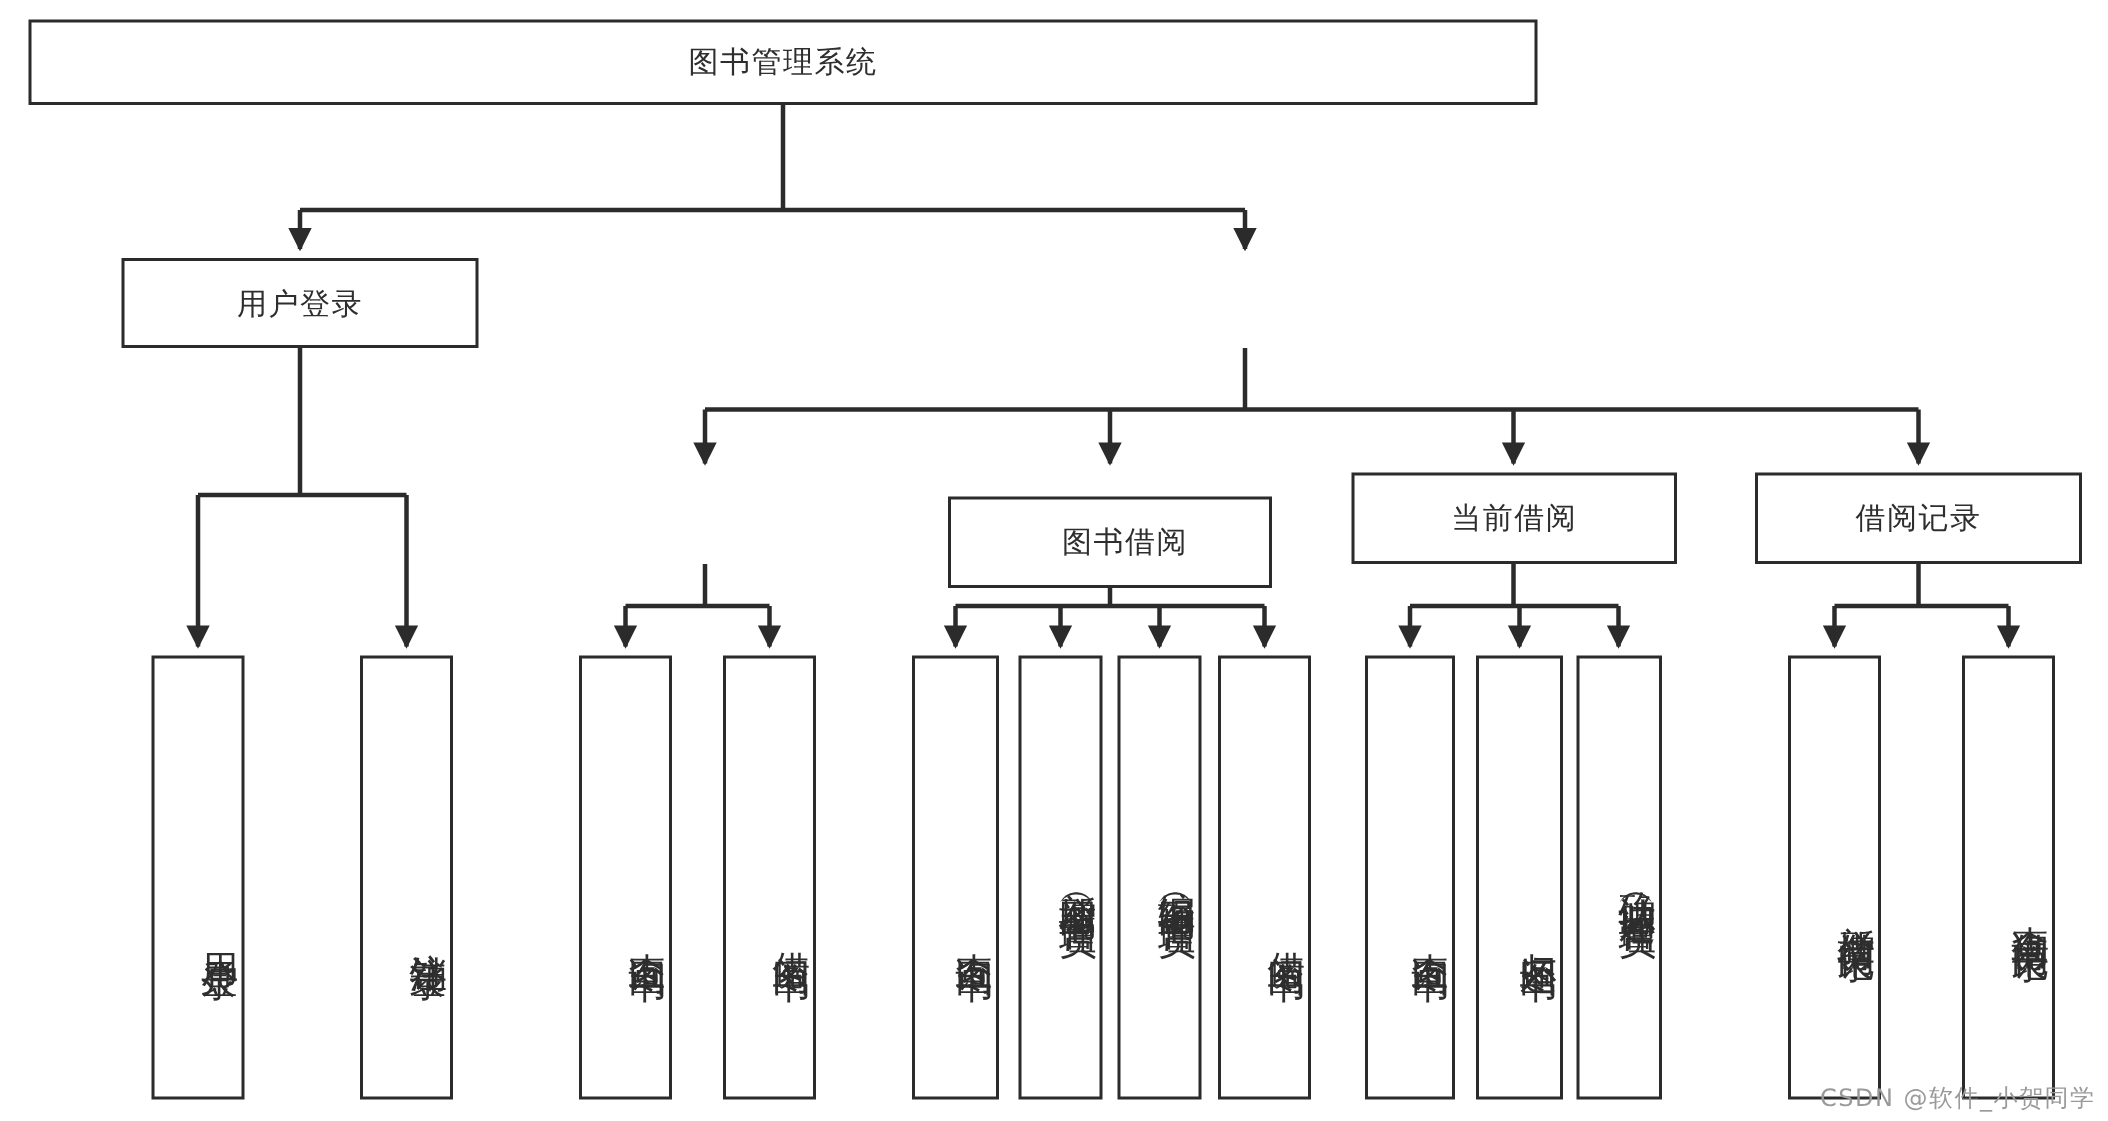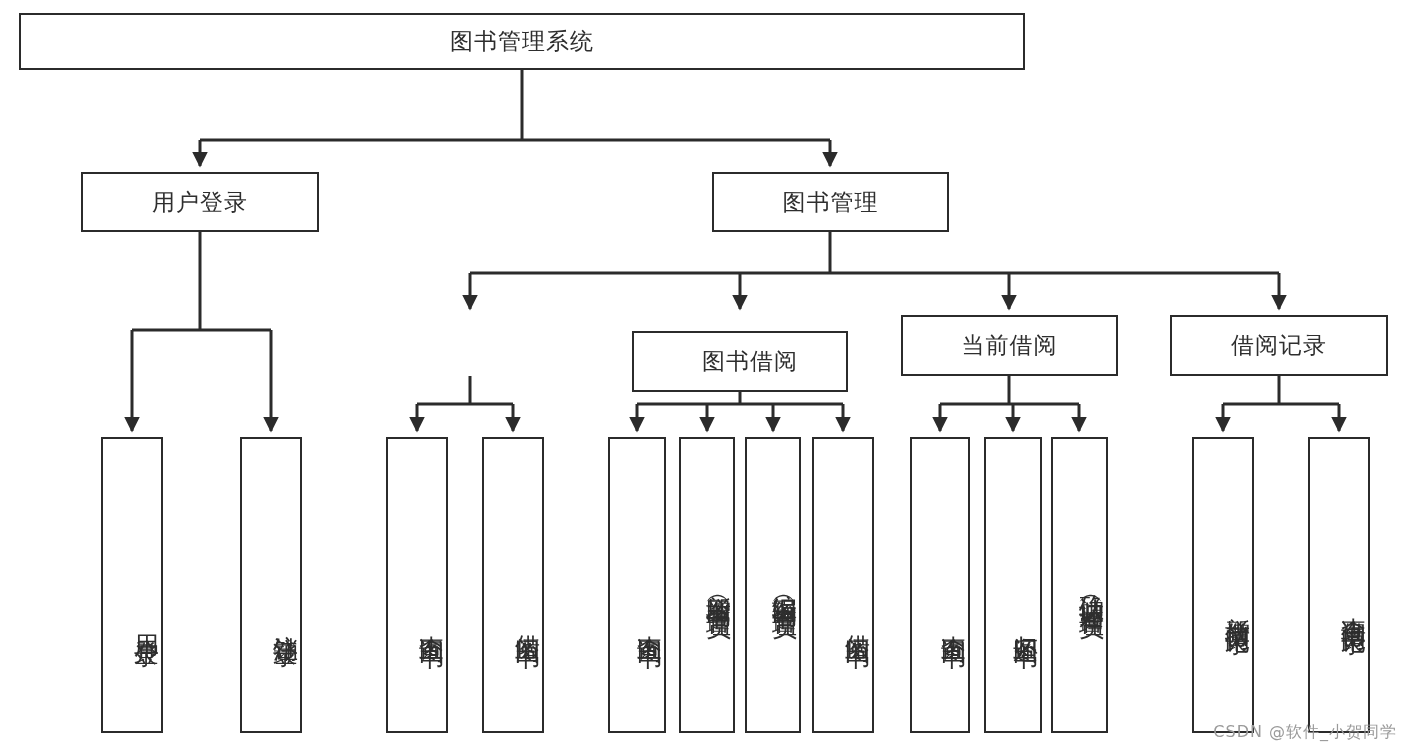--- a/index.html
+++ b/index.html
@@ -29,21 +29,21 @@
     box-sizing: border-box;
     background: #ffffff;
     border: 2.5px solid #2b2b2b;
     display: flex;
     align-items: center;
     justify-content: center;
     color: #2e2e2e;
     z-index: 2;
   }
   .node.horizontal {
-    font-size: 23px;
+    font-size: 20px;
     line-height: 1.15;
     letter-spacing: 1px;
     white-space: nowrap;
   }
   .node.vertical {
     writing-mode: vertical-rl;
     text-orientation: upright;
     font-size: 25px;
     line-height: 1.18;
     letter-spacing: 3px;
@@ -124,23 +124,20 @@
     </g>
   </svg>
 
   <div class="node horizontal" style="left:19px; top:13px; width:1006px; height:57px;">
     <span class="label">图书管理系统</span>
   </div>
 
   <div class="node horizontal" style="left:81px; top:172px; width:238px; height:60px;">
     <span class="label">用户登录</span>
   </div>
-  <div class="node horizontal" style="left:712px; top:172px; width:237px; height:60px;">
-    <span class="label">图书管理</span>
-  </div>
 
   <div class="node horizontal" style="left:632px; top:331px; width:216px; height:61px;padding-left:20px;">
     <span class="label">图书借阅</span>
   </div>
   <div class="node horizontal" style="left:1170px; top:315px; width:218px; height:61px;">
     <span class="label">借阅记录</span>
   </div>
   <div class="node horizontal" style="left:901px; top:315px; width:217px; height:61px;">
     <span class="label">当前借阅</span>
   </div>

